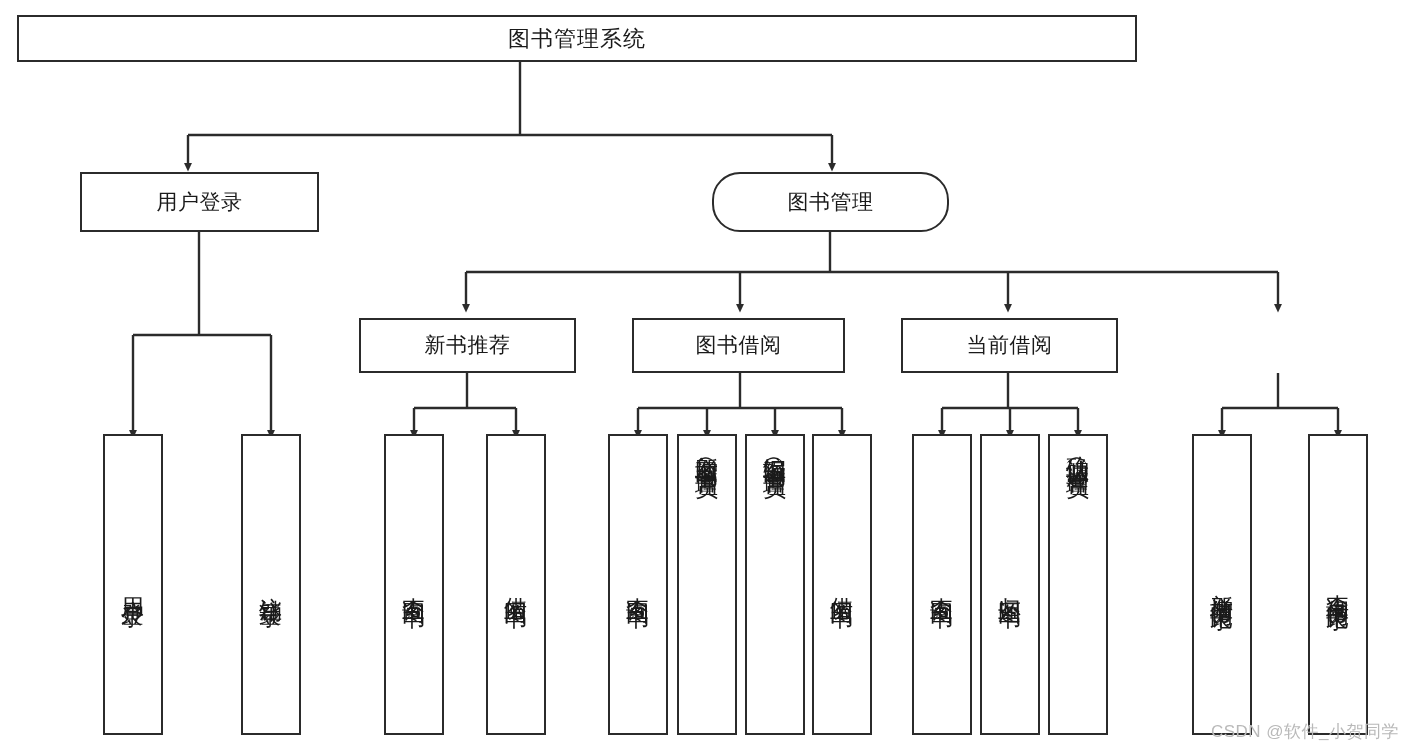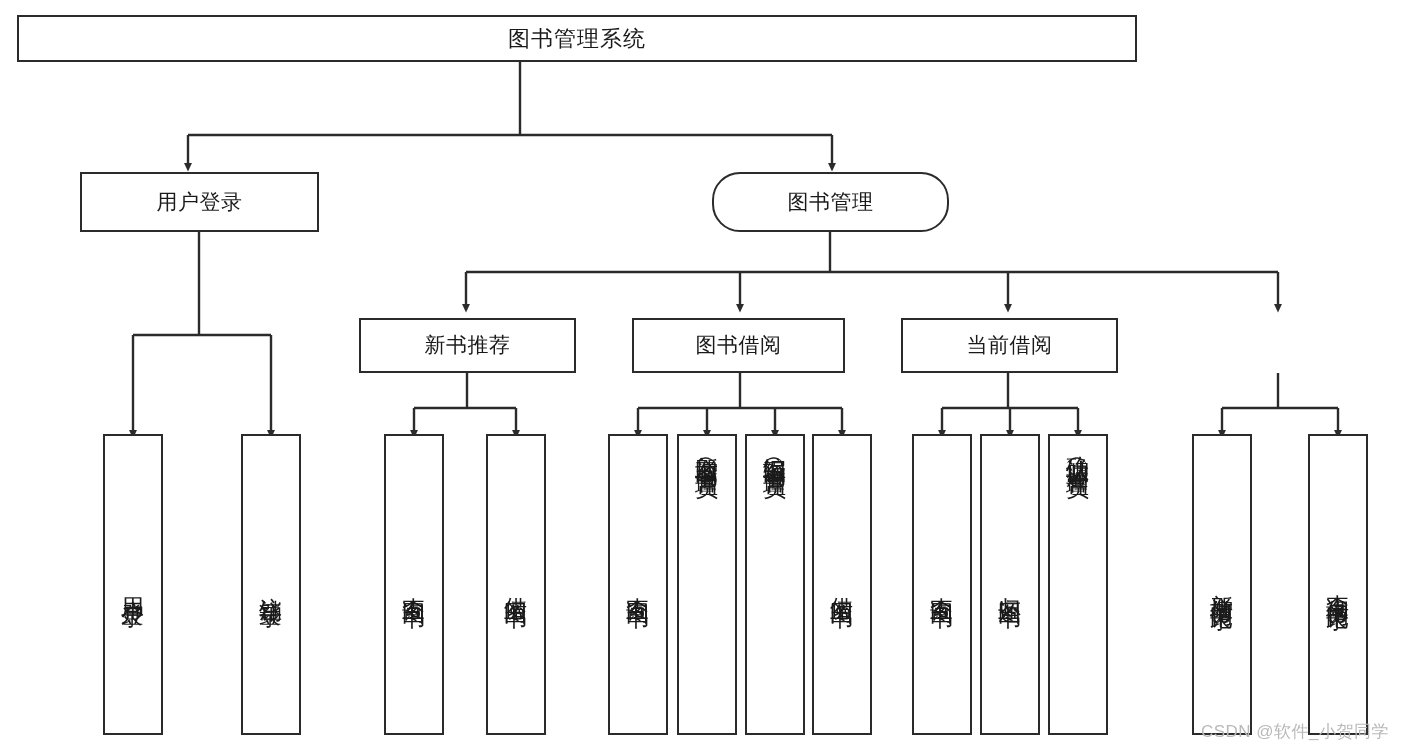--- a/index.html
+++ b/index.html
@@ -65,21 +65,21 @@
   
   .node.vertical.tall-text {
     padding-top: 2px;
   }
   .node.vertical.mid-text {
     align-items: center;
     padding-top: 0;
   }
   #watermark {
     position: absolute;
-    right: 16px;
+    right: 6px;
     bottom: 4px;
     font-size: 17px;
     color: #b9b9b9;
     letter-spacing: 0.5px;
     white-space: nowrap;
     user-select: none;
   }
 </style>
 </head>
 <body>

